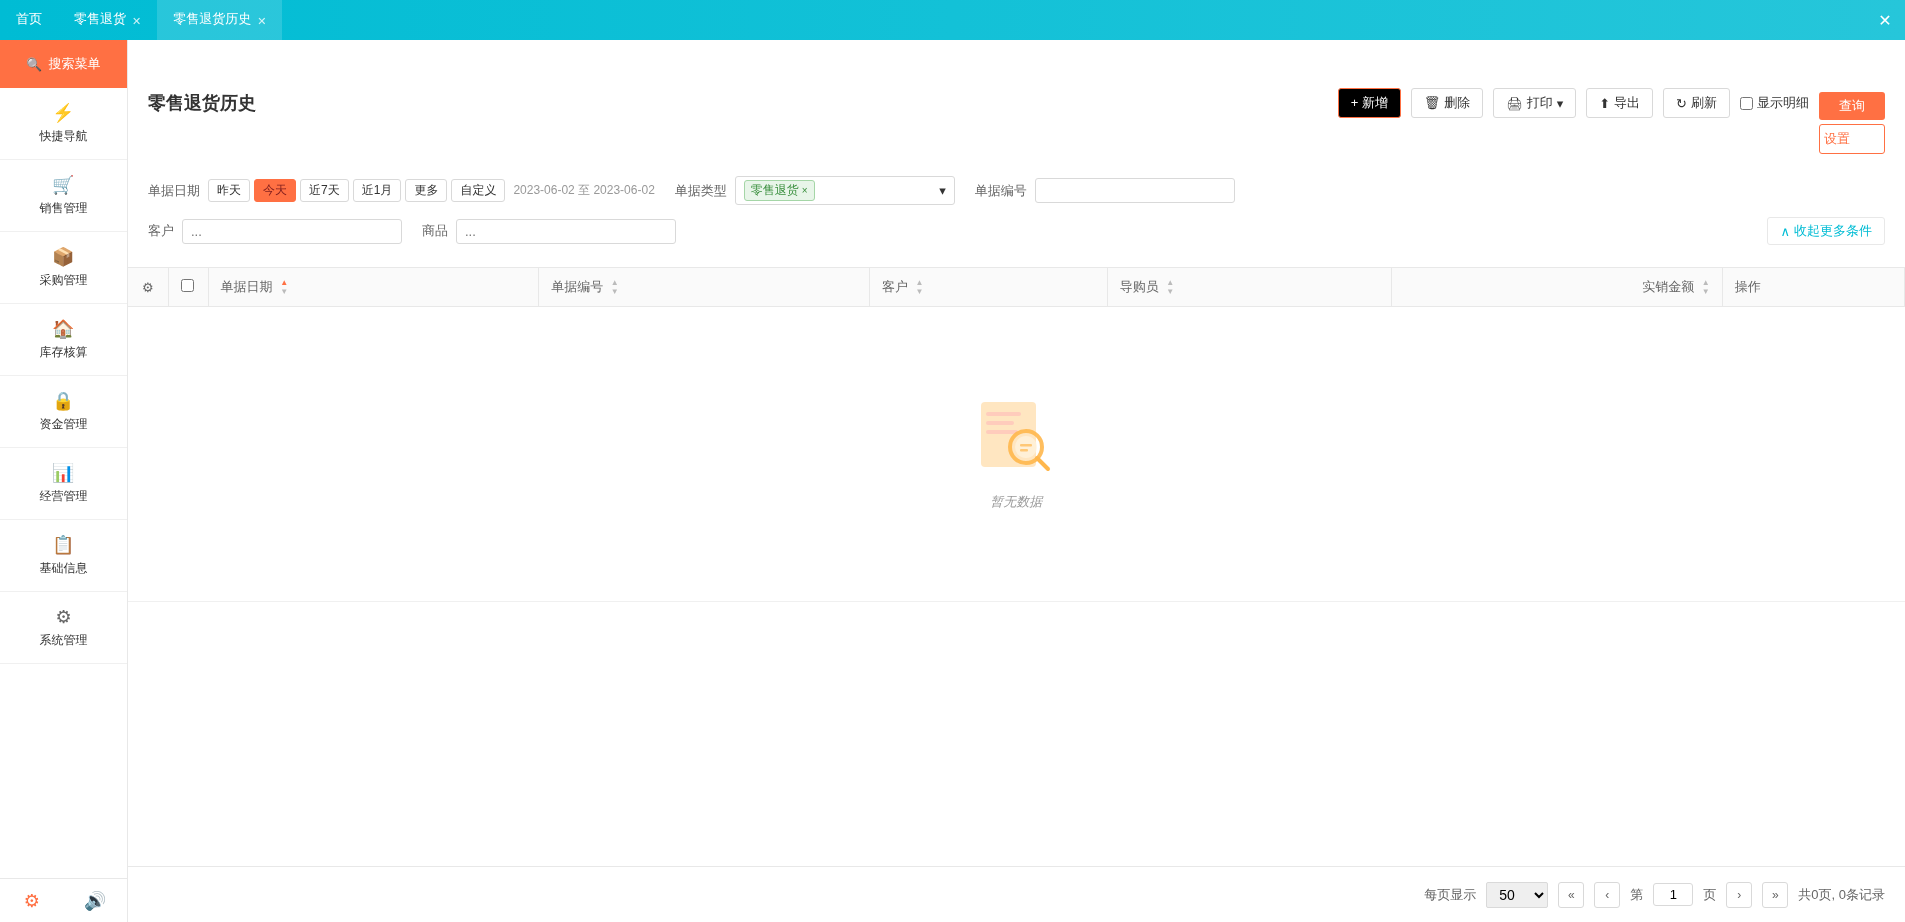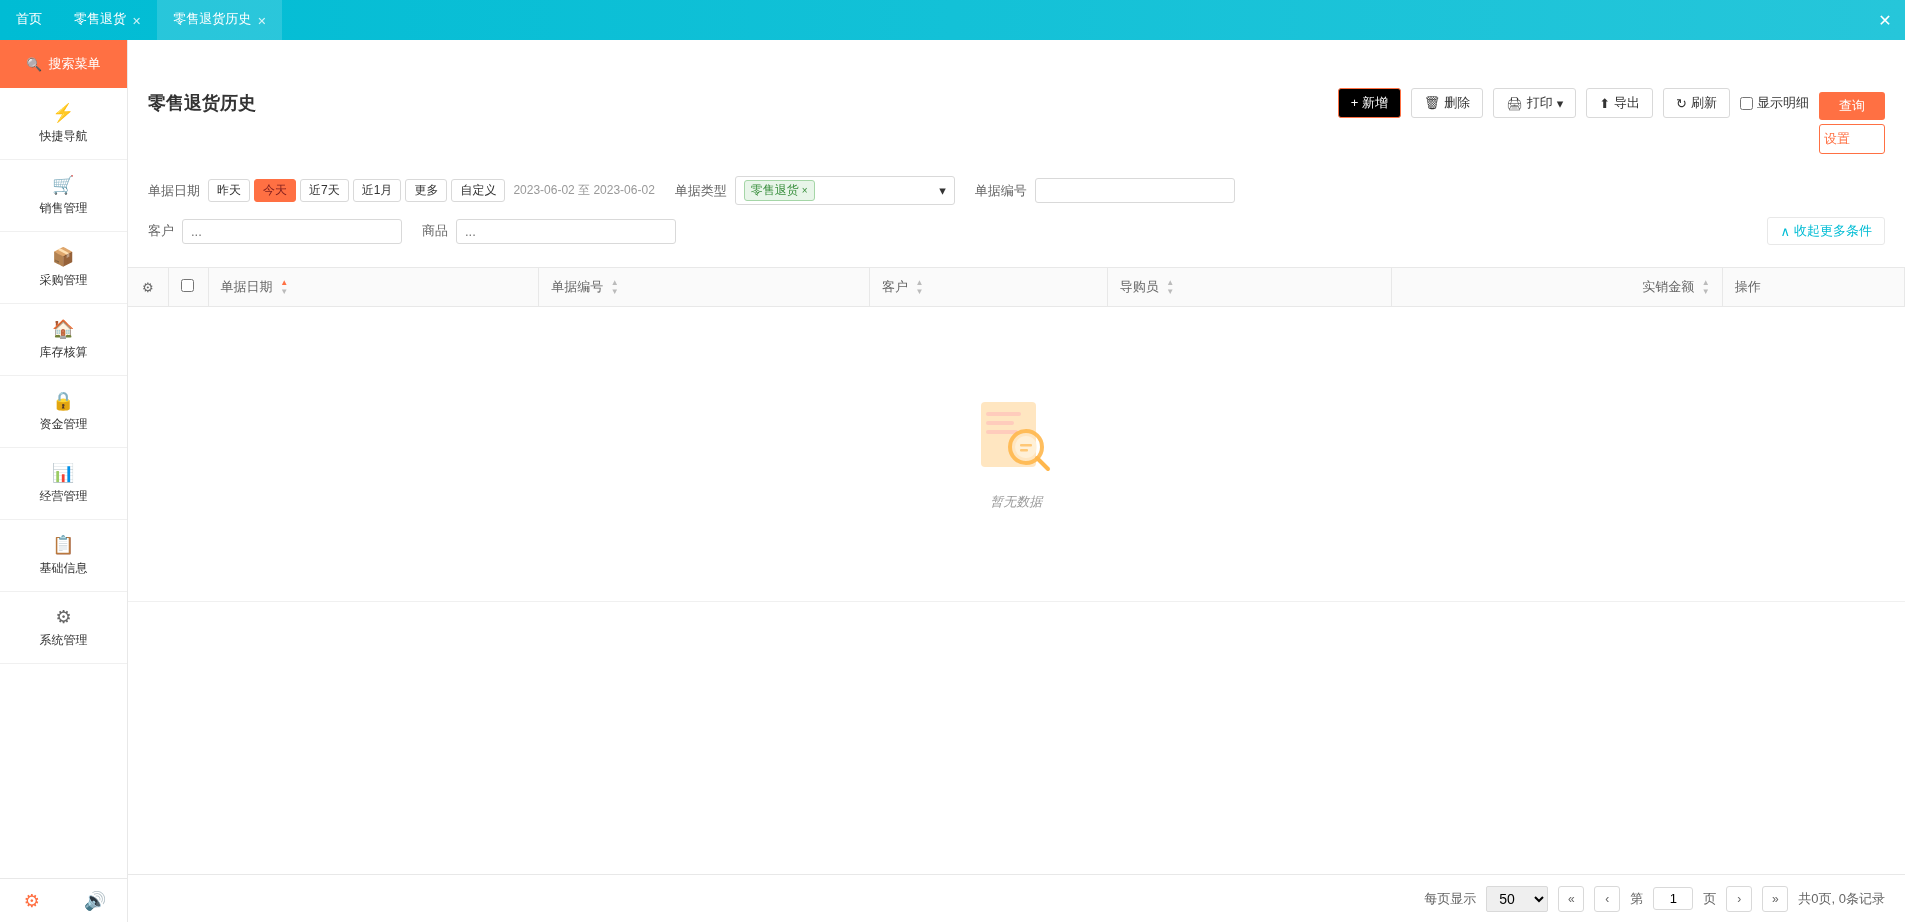--- a/index.html
+++ b/index.html
@@ -340,21 +340,21 @@
       margin-bottom: 16px;
     }
     .empty-text {
       font-size: 13px;
       color: #999;
       font-style: italic;
     }
 
     
     .pagination-bar {
-      height: 48px;
+      height: 56px;
       background: #fff;
       border-top: 1px solid #e8e8e8;
       display: flex;
       align-items: center;
       justify-content: flex-end;
       padding: 0 20px;
       gap: 10px;
       font-size: 13px;
       color: #666;
       flex-shrink: 0;

